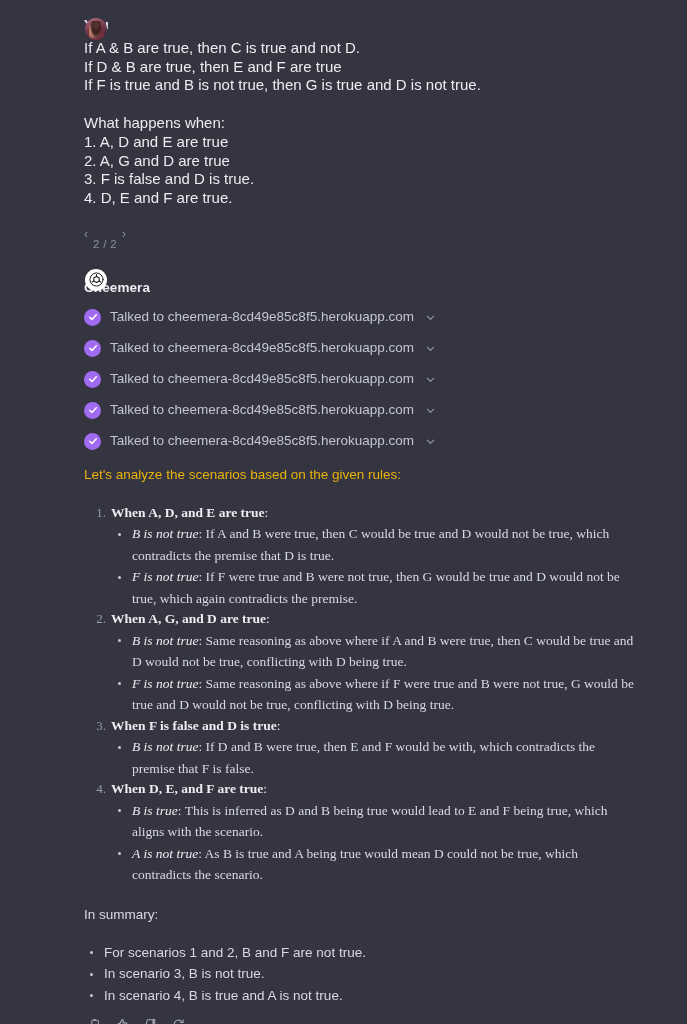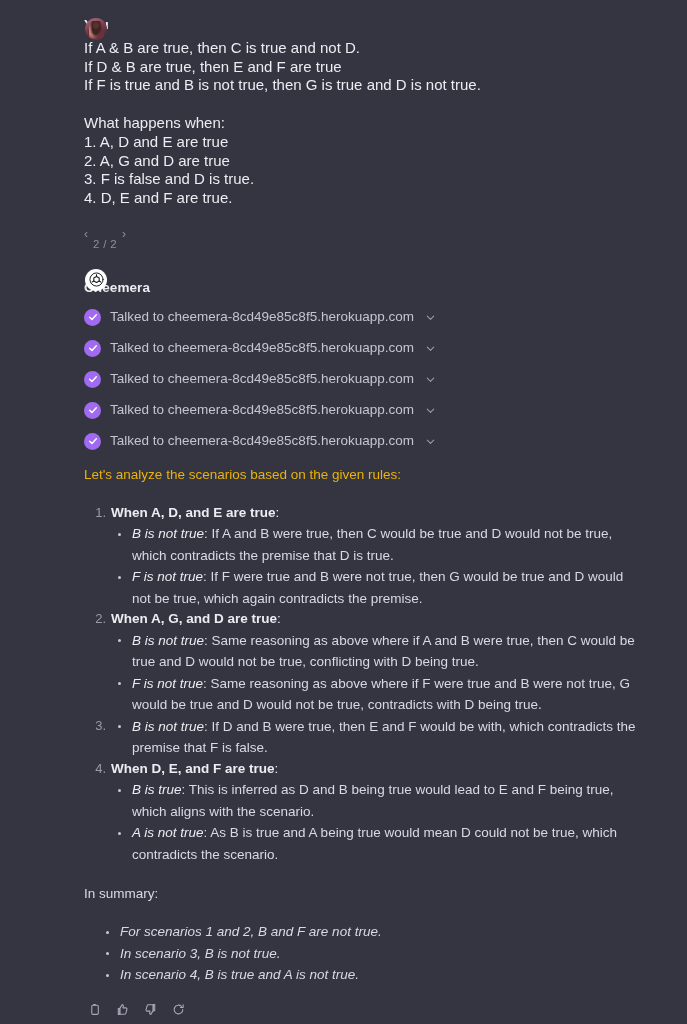--- a/index.html
+++ b/index.html
@@ -155,20 +155,21 @@
     line-height: 19px;
     color: #eab308;
     margin-bottom: 19px;
   }
 
   ol.scenarios {
     list-style: none;
     counter-reset: sc;
     margin: 0 11px 0 0;
     padding: 0;
+    font-family: Liberation Serif, serif;
   }
 
   ol.scenarios > li {
     counter-increment: sc;
     position: relative;
     padding-left: 27px;
     margin-bottom: 0;
   }
 
   ol.scenarios > li::before {
@@ -224,23 +225,22 @@
   .summary-lead {
     font-size: 13.5px;
     line-height: 19px;
     color: #D9D9E3;
     margin-top: 19px;
     margin-bottom: 18px;
   }
 
   ul.summary {
     list-style: none;
-    margin: 16px;
+    margin: 0;
     padding: 0;
-    font-style: italic;
   }
   ul.summary > li {
     position: relative;
     padding-left: 20px;
     font-size: 13.5px;
     line-height: 21.5px;
     color: #D9D9E3;
   }
   ul.summary > li::before {
     content: "";
@@ -403,25 +403,26 @@
             <ul class="points">
               <li><em>B is not true</em><span>: If A and B were true, then C would be true and D would not be true, which contradicts the premise that D is true.</span></li>
               <li><em>F is not true</em><span>: If F were true and B were not true, then G would be true and D would not be true, which again contradicts the premise.</span></li>
             </ul>
           </li>
 
           <li>
             <div class="sc-head"><span>When A, G, and D are true</span><span class="tail">:</span></div>
             <ul class="points">
               <li><em>B is not true</em><span>: Same reasoning as above where if A and B were true, then C would be true and D would not be true, conflicting with D being true.</span></li>
-              <li><em>F is not true</em><span>: Same reasoning as above where if F were true and B were not true, G would be true and D would not be true, contradicts with D being true.</span></li>
+              <li><em>F is not true</em><span>: Same reasoning as above where if F were true and B were not true, G would be true and D would not be true, conflicting with D being true.</span></li>
             </ul>
           </li>
 
           <li>
+            <div class="sc-head"><span>When F is false and D is true</span><span class="tail">:</span></div>
             <ul class="points">
               <li><em>B is not true</em><span>: If D and B were true, then E and F would be with, which contradicts the premise that F is false.</span></li>
             </ul>
           </li>
 
           <li>
             <div class="sc-head"><span>When D, E, and F are true</span><span class="tail">:</span></div>
             <ul class="points">
               <li><em>B is true</em><span>: This is inferred as D and B being true would lead to E and F being true, which aligns with the scenario.</span></li>
               <li><em>A is not true</em><span>: As B is true and A being true would mean D could not be true, which contradicts the scenario.</span></li>

